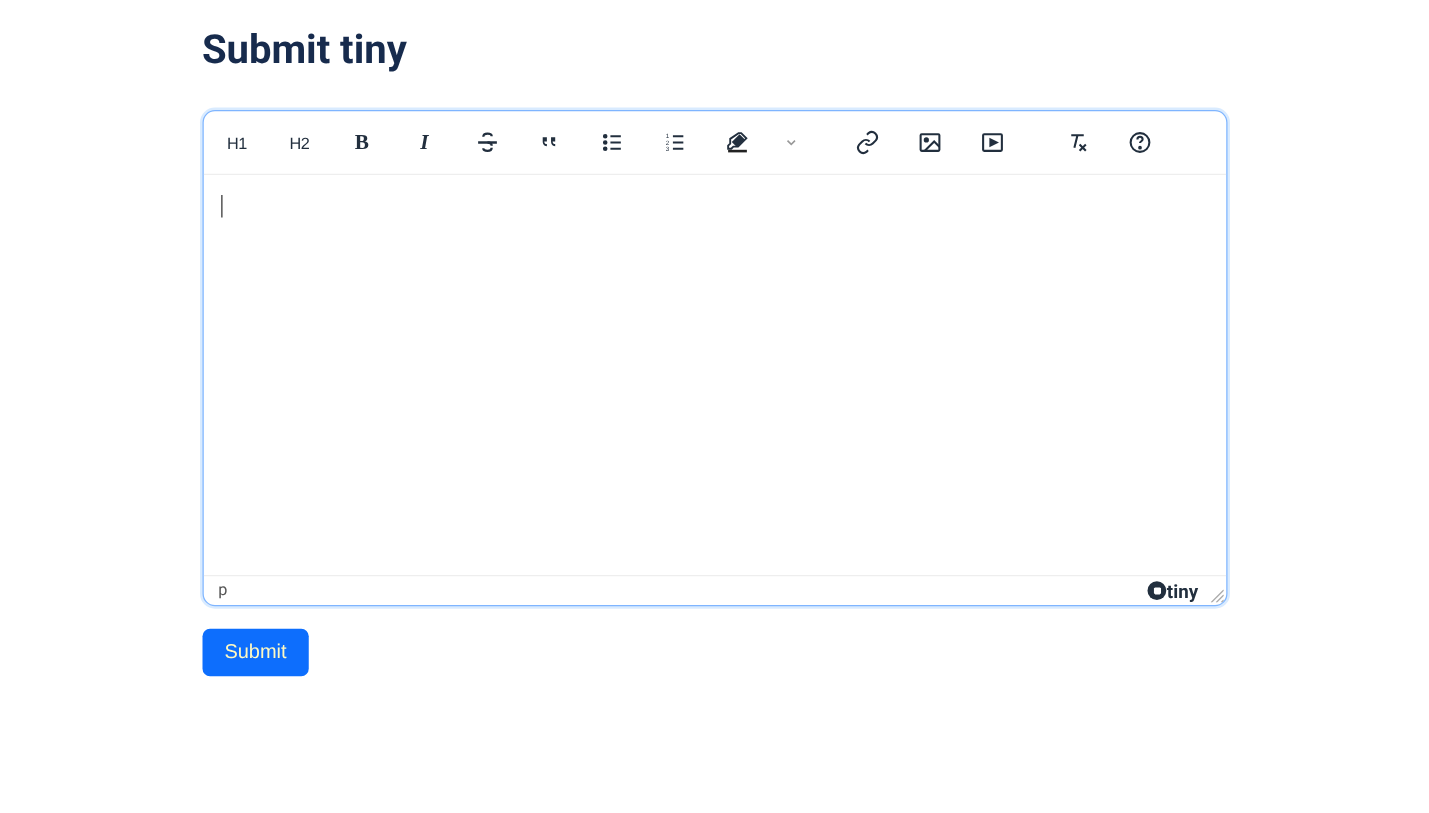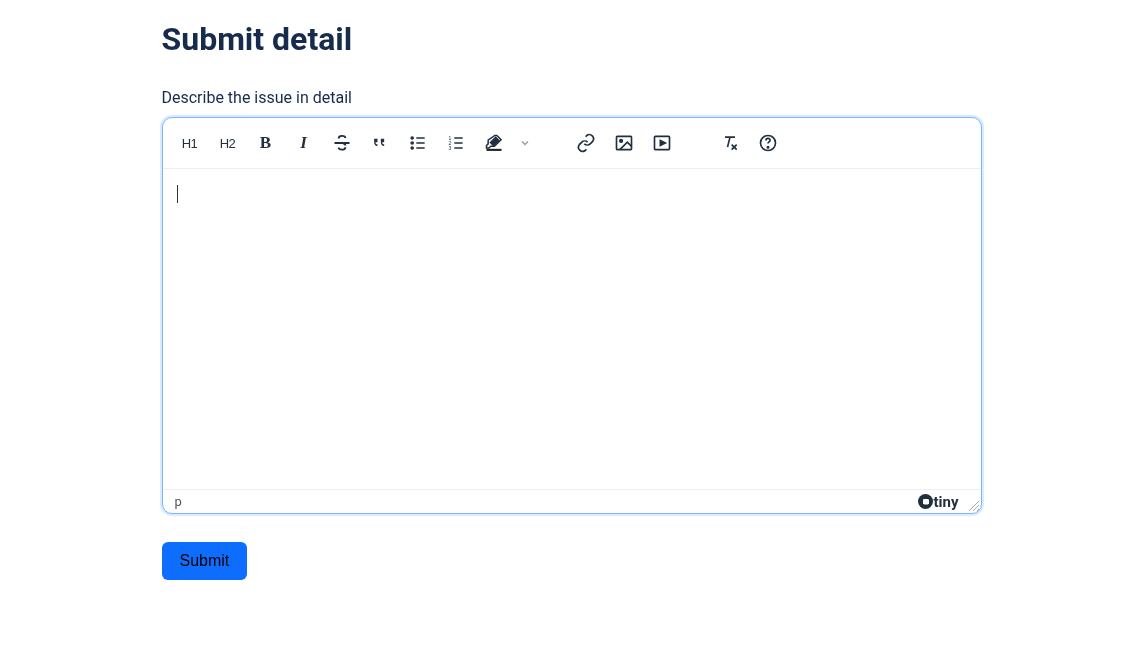--- a/index.html
+++ b/index.html
@@ -37,21 +37,21 @@
     .toolbar {
       display: flex;
       align-items: center;
       padding: 8px 10px;
       gap: 2px;
       border-bottom: 1px solid #eee;
     }
     .toolbar-group {
       display: flex;
       align-items: center;
-      gap: 4px;
+      gap: 16px;
     }
     .toolbar-gap {
       width: 30px;
     }
     .tool-btn {
       width: 34px;
       height: 34px;
       display: flex;
       align-items: center;
       justify-content: center;
@@ -151,37 +151,36 @@
       bottom: 2px;
       width: 12px;
       height: 12px;
     }
     .resize-handle svg {
       width: 12px;
       height: 12px;
       stroke: #aaa;
     }
     .submit-btn {
-      margin-top: 28px;
+      margin-top: 18px;
       background: #0d6efd;
-      color: #000000;
+      color: #fef9c3;
       border: none;
       border-radius: 6px;
       padding: 10px 18px;
       font-size: 16px;
       font-weight: 400;
       cursor: pointer;
     }
   </style>
 </head>
 <body>
 
 <div class="container">
-  <h1 class="page-title">Submit detail</h1>
-  <div class="field-label">Describe the issue in detail</div>
+  <h1 class="page-title">Submit tiny</h1>
 
   <div class="editor-wrapper">
     <div class="toolbar">
       <div class="toolbar-group">
         <button class="tool-btn">
           <span class="tool-btn-txt">H1</span>
         </button>
         <button class="tool-btn">
           <span class="tool-btn-txt">H2</span>
         </button>

